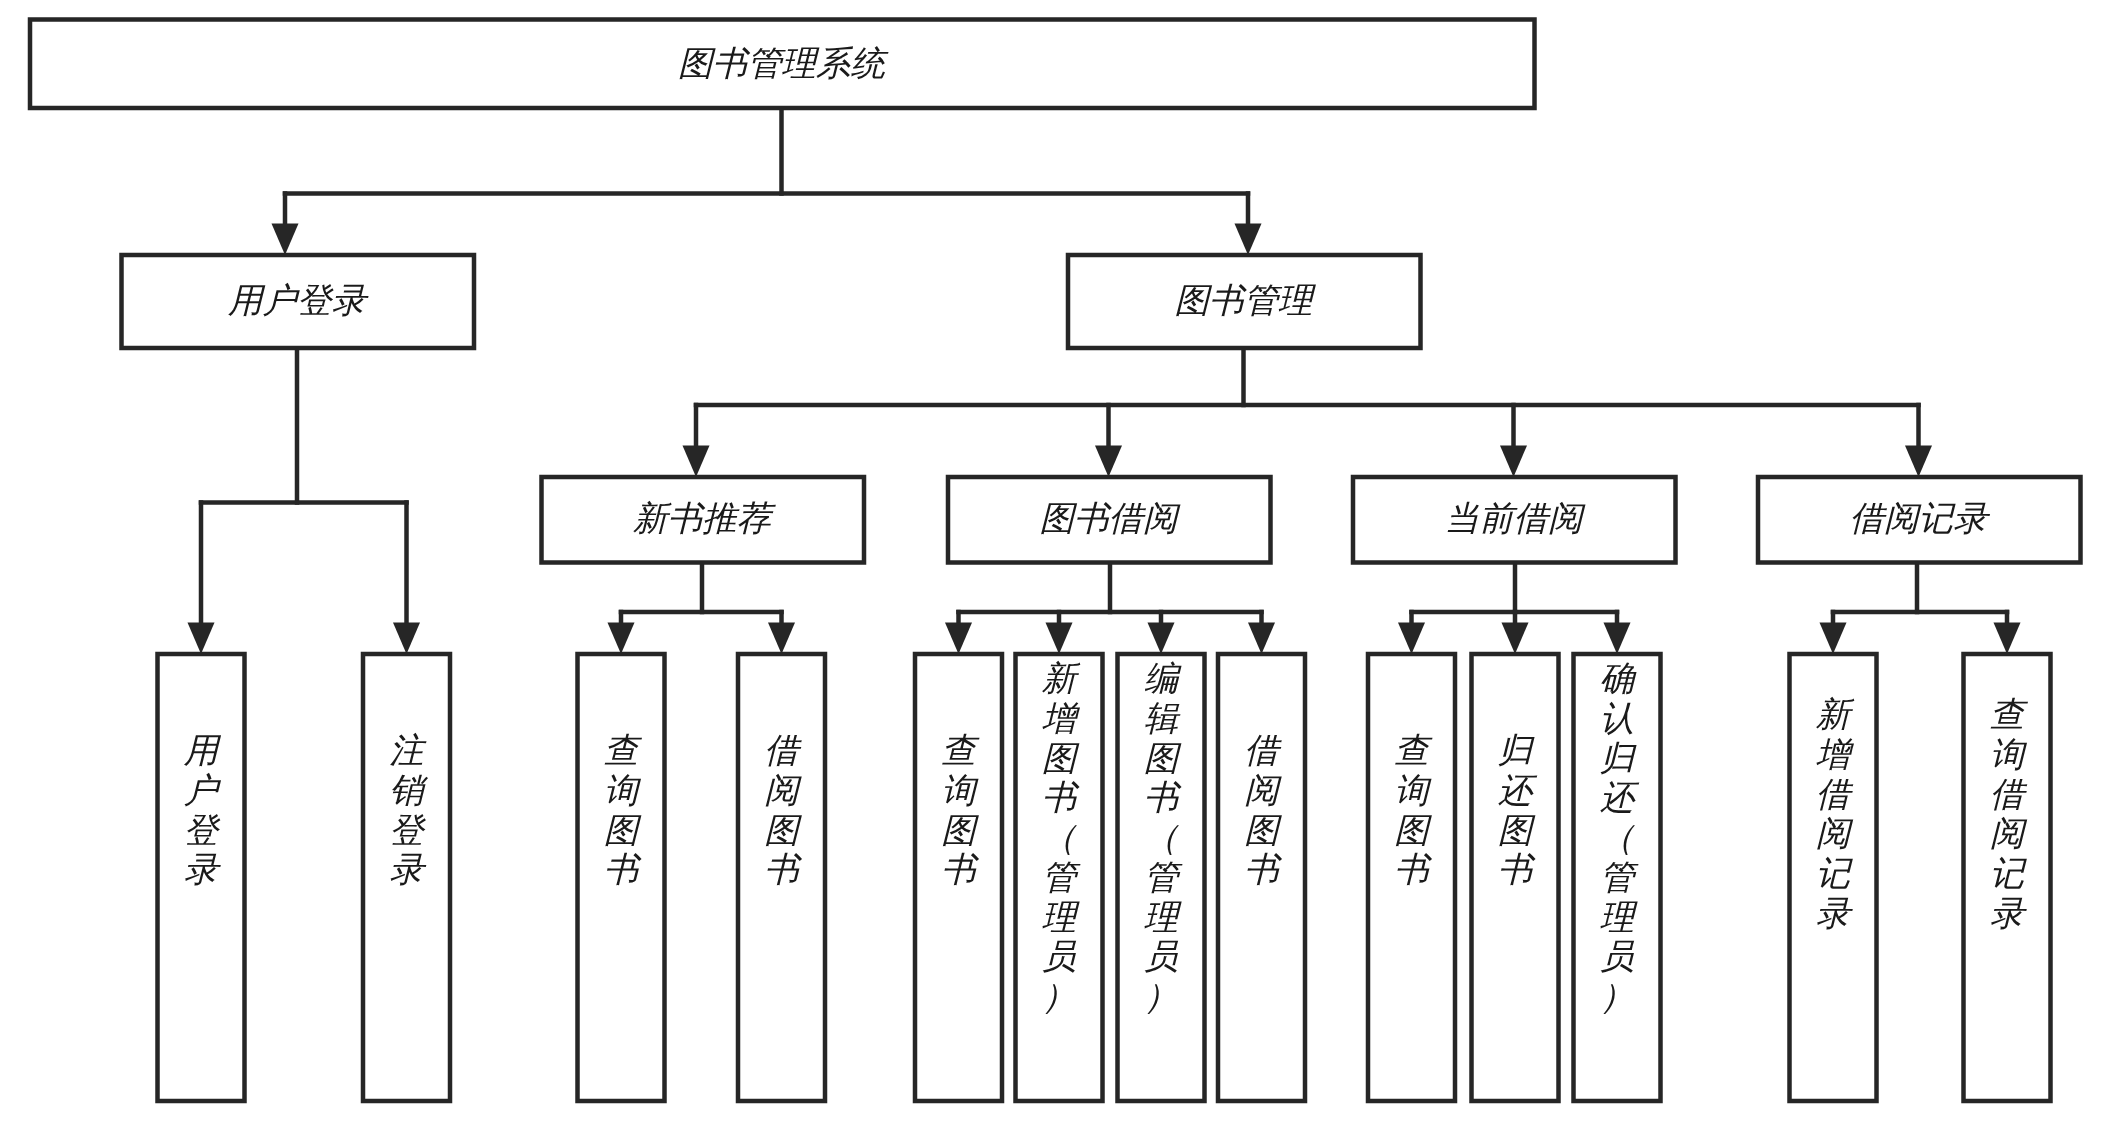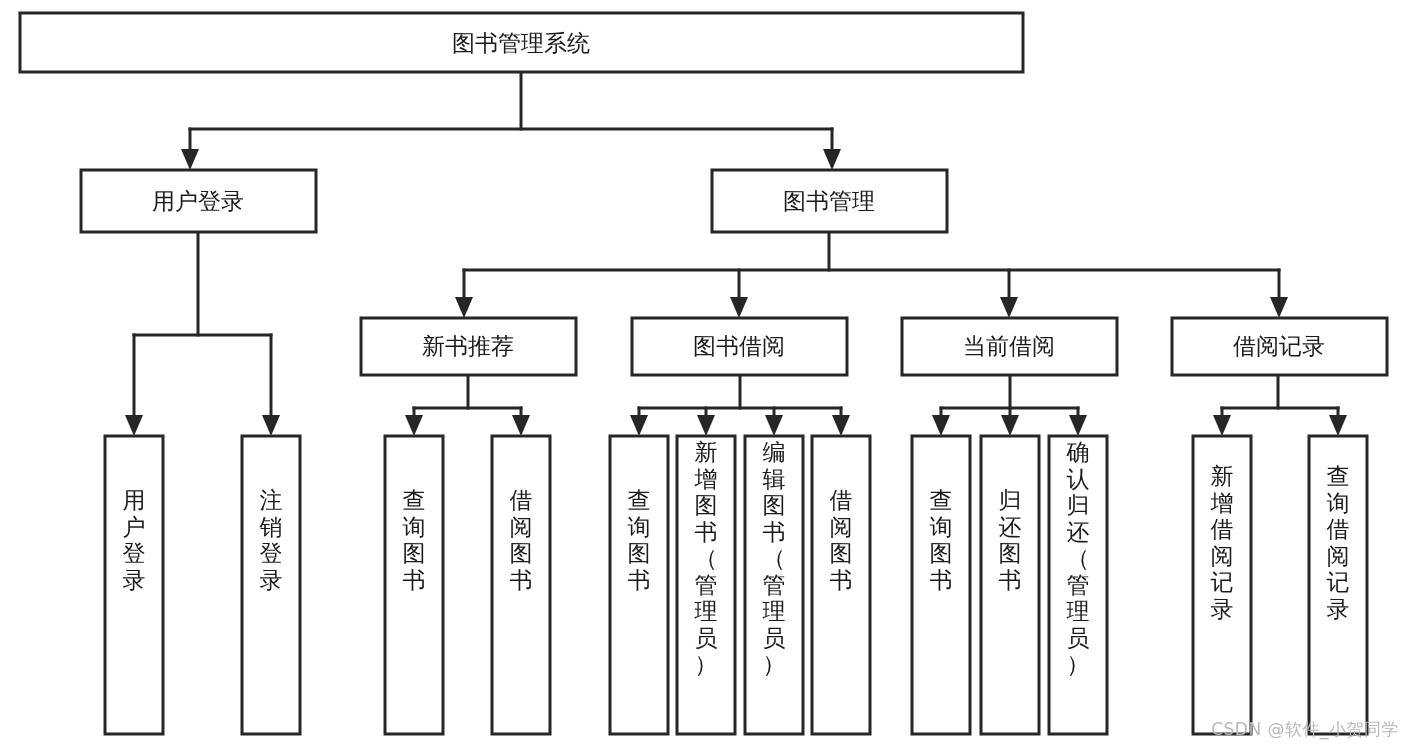--- a/index.html
+++ b/index.html
@@ -10,20 +10,21 @@
   body {
     width: 1405px;
     height: 747px;
     font-family: "DejaVu Sans", "Liberation Sans", sans-serif;
     overflow: hidden;
   }
   #diagram-root {
     position: relative;
     width: 1405px;
     height: 747px;
+    font-style: italic;
   }
   svg.diagram {
     position: absolute;
     top: 0;
     left: 0;
     width: 1405px;
     height: 747px;
   }
   .node-rect {
     fill: #ffffff;
@@ -230,14 +231,13 @@
       <text class="node-label-vertical" x="1222" y="484"><tspan x="1222" dy="0">新</tspan><tspan x="1222" dy="26.5">增</tspan><tspan x="1222" dy="26.5">借</tspan><tspan x="1222" dy="26.5">阅</tspan><tspan x="1222" dy="26.5">记</tspan><tspan x="1222" dy="26.5">录</tspan></text>
     </g>
 
     <g>
       <rect class="node-rect" x="1309" y="436" width="58" height="298"></rect>
       <text class="node-label-vertical" x="1338" y="484"><tspan x="1338" dy="0">查</tspan><tspan x="1338" dy="26.5">询</tspan><tspan x="1338" dy="26.5">借</tspan><tspan x="1338" dy="26.5">阅</tspan><tspan x="1338" dy="26.5">记</tspan><tspan x="1338" dy="26.5">录</tspan></text>
     </g>
 
   </svg>
 
-  <div class="watermark">CSDN @软件_小贺同学</div>
 </div>
 
 </body></html>

